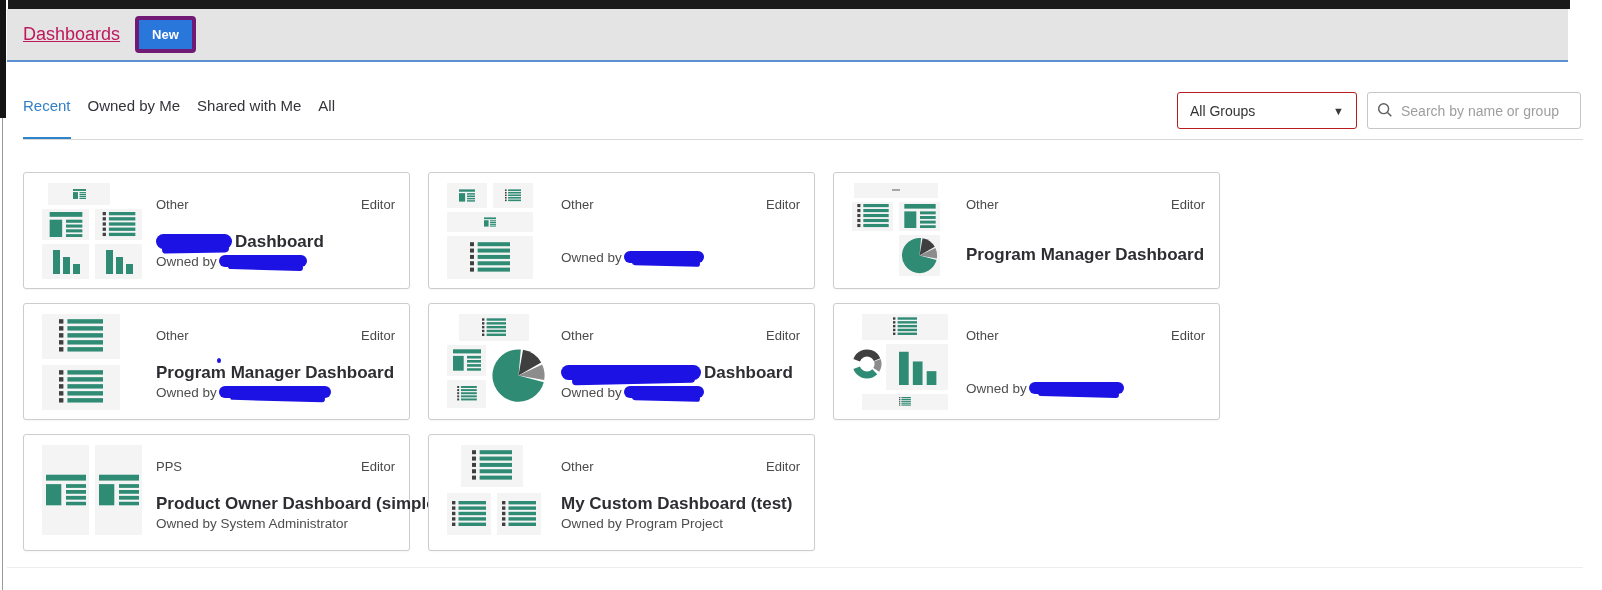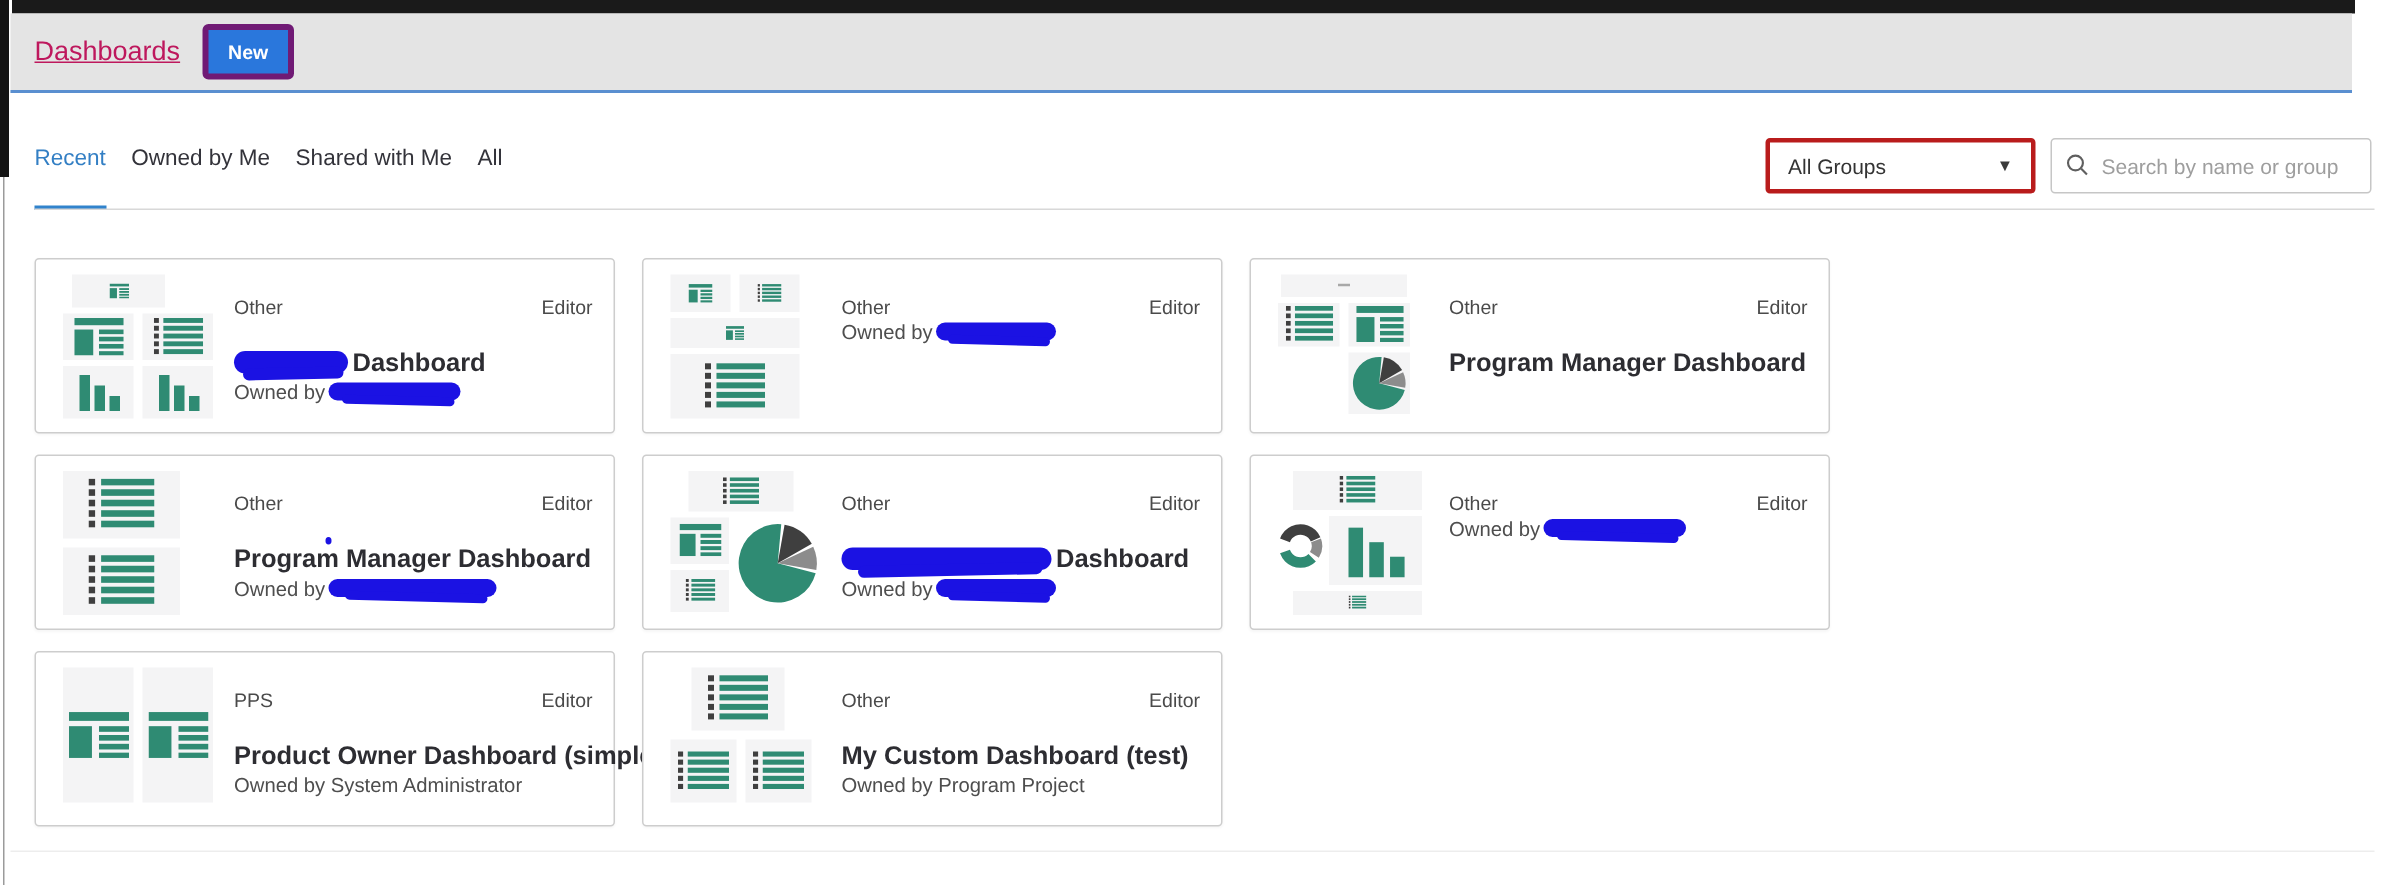--- a/index.html
+++ b/index.html
@@ -21,38 +21,38 @@
 
   
   .tabs { position:absolute; left:23px; top:97px; display:flex; gap:17px; height:43px; }
   .tab { font-size:15px; color:#33333a; position:relative; padding-bottom:20px; cursor:pointer; }
   .tab.active { color:#337fc4; }
   .tab.active::after { content:""; position:absolute; left:0; right:0; bottom:0; height:3px; background:#3183cc; }
   .tab-divider { position:absolute; left:23px; top:139px; width:1560px; height:1px; background:#d8d8d8; }
 
   
   .group-dd { position:absolute; left:1177px; top:92px; width:180px; height:37px; background:#fff;
-    border:3px solid #b91c1c; border-radius:3px; display:flex; align-items:center;
+    border:1px solid #b91c1c; border-radius:3px; display:flex; align-items:center;
     padding:0 12px; font-size:14px; color:#333; cursor:pointer; }
   .group-dd .caret { margin-left:auto; font-size:11px; color:#3a3a3a; }
   .search-box { position:absolute; left:1367px; top:92px; width:214px; height:37px; }
   .search-box input { width:100%; height:100%; border:1px solid #c6c6c6; border-radius:3px;
     padding:0 4px 0 33px; font-size:14px; color:#333; font-family:inherit; }
   .search-box input::placeholder { color:#9e9e9e; }
   .search-icon { position:absolute; left:9px; top:9px; width:18px; height:18px; pointer-events:none; }
 
   
   .grid { position:absolute; left:23px; top:172px; display:grid;
     grid-template-columns:repeat(3,387px); column-gap:18px; row-gap:14px; grid-auto-rows:117px; }
   .card { background:#fff; border:1px solid #cdcdcd; border-radius:3px; position:relative;
     display:flex; align-items:center; padding:0 14px 0 18px; box-shadow:0 1px 2px rgba(0,0,0,.04); cursor:pointer; }
   .thumb { position:relative; width:102px; height:96px; flex:none; }
   .tile { position:absolute; background:#f4f4f5; display:flex; align-items:center; justify-content:center; }
   .tile.nobg { background:transparent; }
-  .card-text { flex:1; margin-left:12px; height:68px; display:flex; flex-direction:column; min-width:0; }
+  .card-text { flex:1; margin-left:12px; height:68px; display:flex; flex-direction:column; min-width:0;justify-content:space-between; }
   .meta-row { display:flex; justify-content:space-between; font-size:13px; color:#4a4a4a; }
   .title-row { margin-top:20px; font-size:17px; font-weight:bold; color:#2d2d32; white-space:nowrap; }
   .owner-row { margin-top:2px; font-size:13.5px; color:#4e4e4e; white-space:nowrap; }
 
   
   .redact { display:inline-block; background:#1b12e3; vertical-align:middle; position:relative; }
   .redact.t { height:15px; border-radius:8px; margin-right:3px; transform:translateY(-1px); }
   .redact.t::after { content:""; position:absolute; left:8%; bottom:-4px; width:88%; height:8px;
      background:#1b12e3; border-radius:5px; transform:rotate(-1.2deg); }
   .redact.o { height:12px; border-radius:7px; margin-left:2px; transform:translateY(-1px); }

